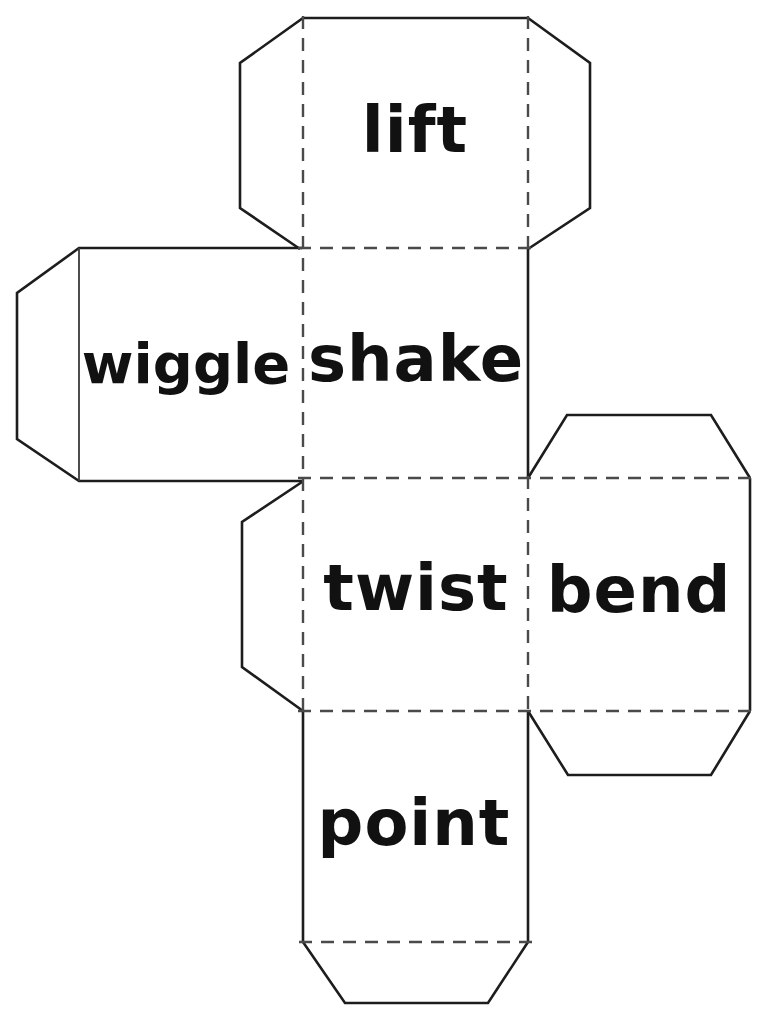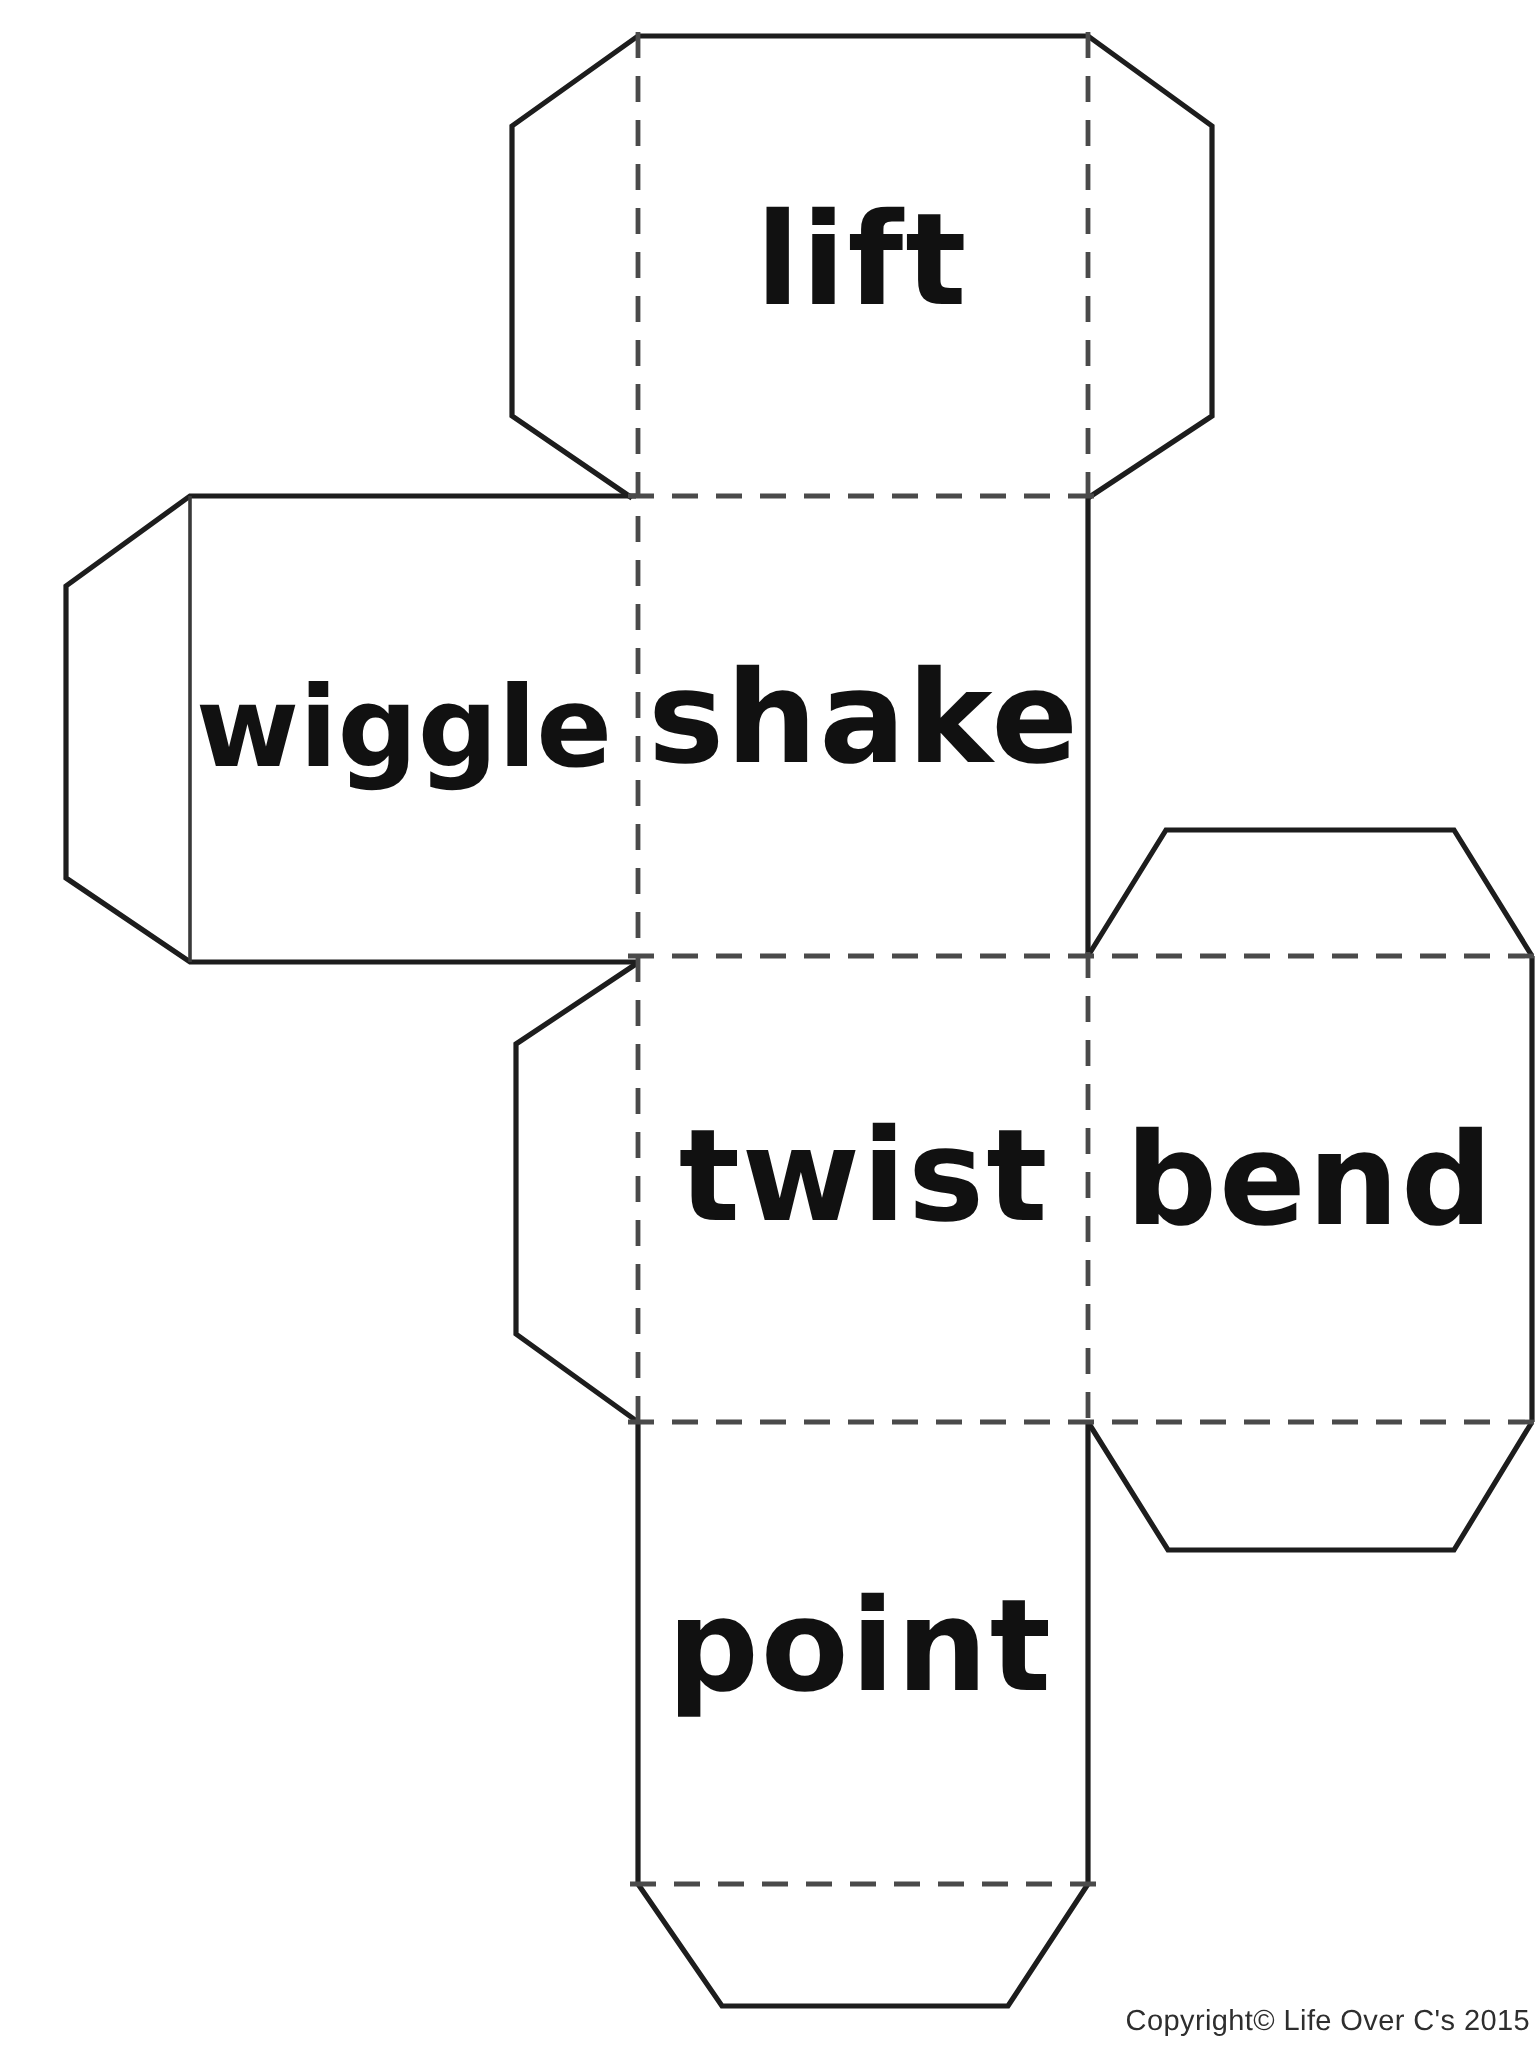--- a/index.html
+++ b/index.html
@@ -15,21 +15,20 @@
     width: 768px;
     height: 1024px;
     position: relative;
     overflow: hidden;
     font-family: "DejaVu Sans", sans-serif;
   }
   .page {
     position: absolute;
     inset: 0;
     background: var(--paper);
-    padding-left: 16px;
   }
   svg.net { display: block; width: 768px; height: 1024px; }
   .cut {
     fill: none;
     stroke: var(--cut);
     stroke-width: 2.6;
     stroke-linejoin: miter;
     stroke-linecap: butt;
   }
   .cut.thin { stroke-width: 1.8; stroke: #3a3a3a; }
@@ -94,14 +93,13 @@
     <g>
       <text class="face-label" x="415" y="152">lift</text>
       <text class="face-label small" x="186" y="383">wiggle</text>
       <text class="face-label" x="416" y="381">shake</text>
       <text class="face-label" x="416" y="610">twist</text>
       <text class="face-label" x="639" y="612">bend</text>
       <text class="face-label" x="414" y="845">point</text>
     </g>
   </svg>
 
-  <div class="copyright">Copyright© Life Over C's 2015</div>
 </div>
 
 </body></html>

